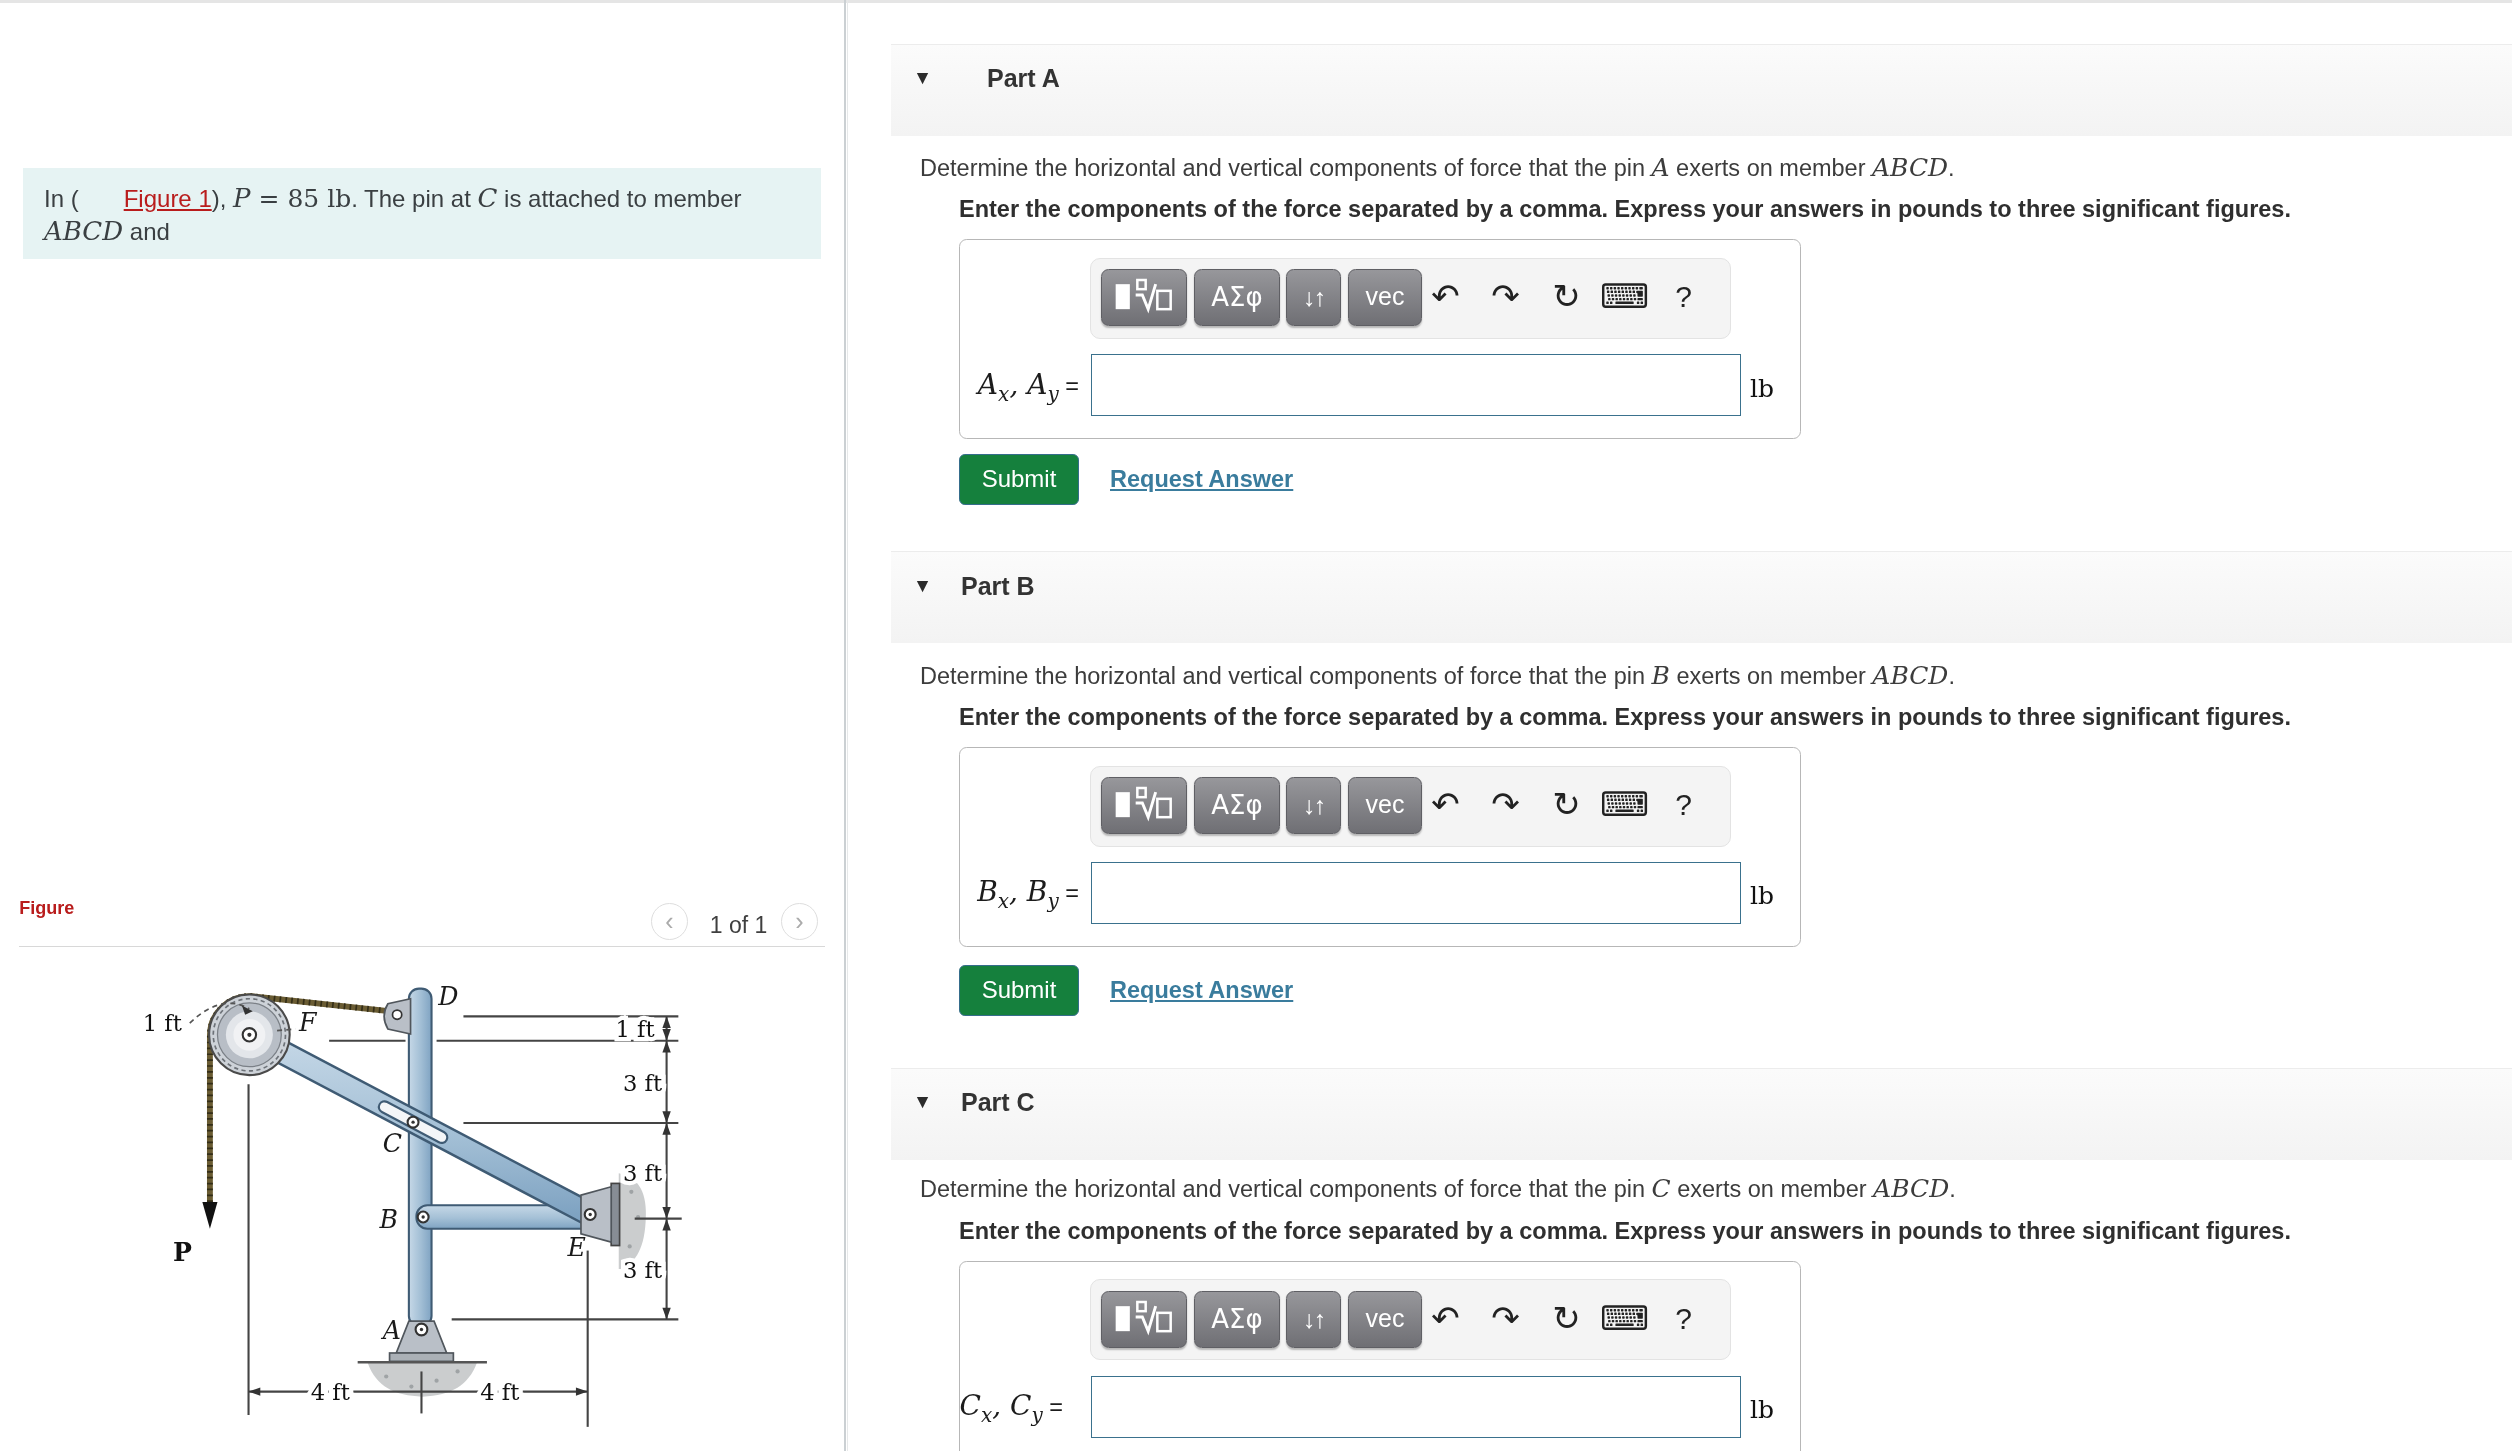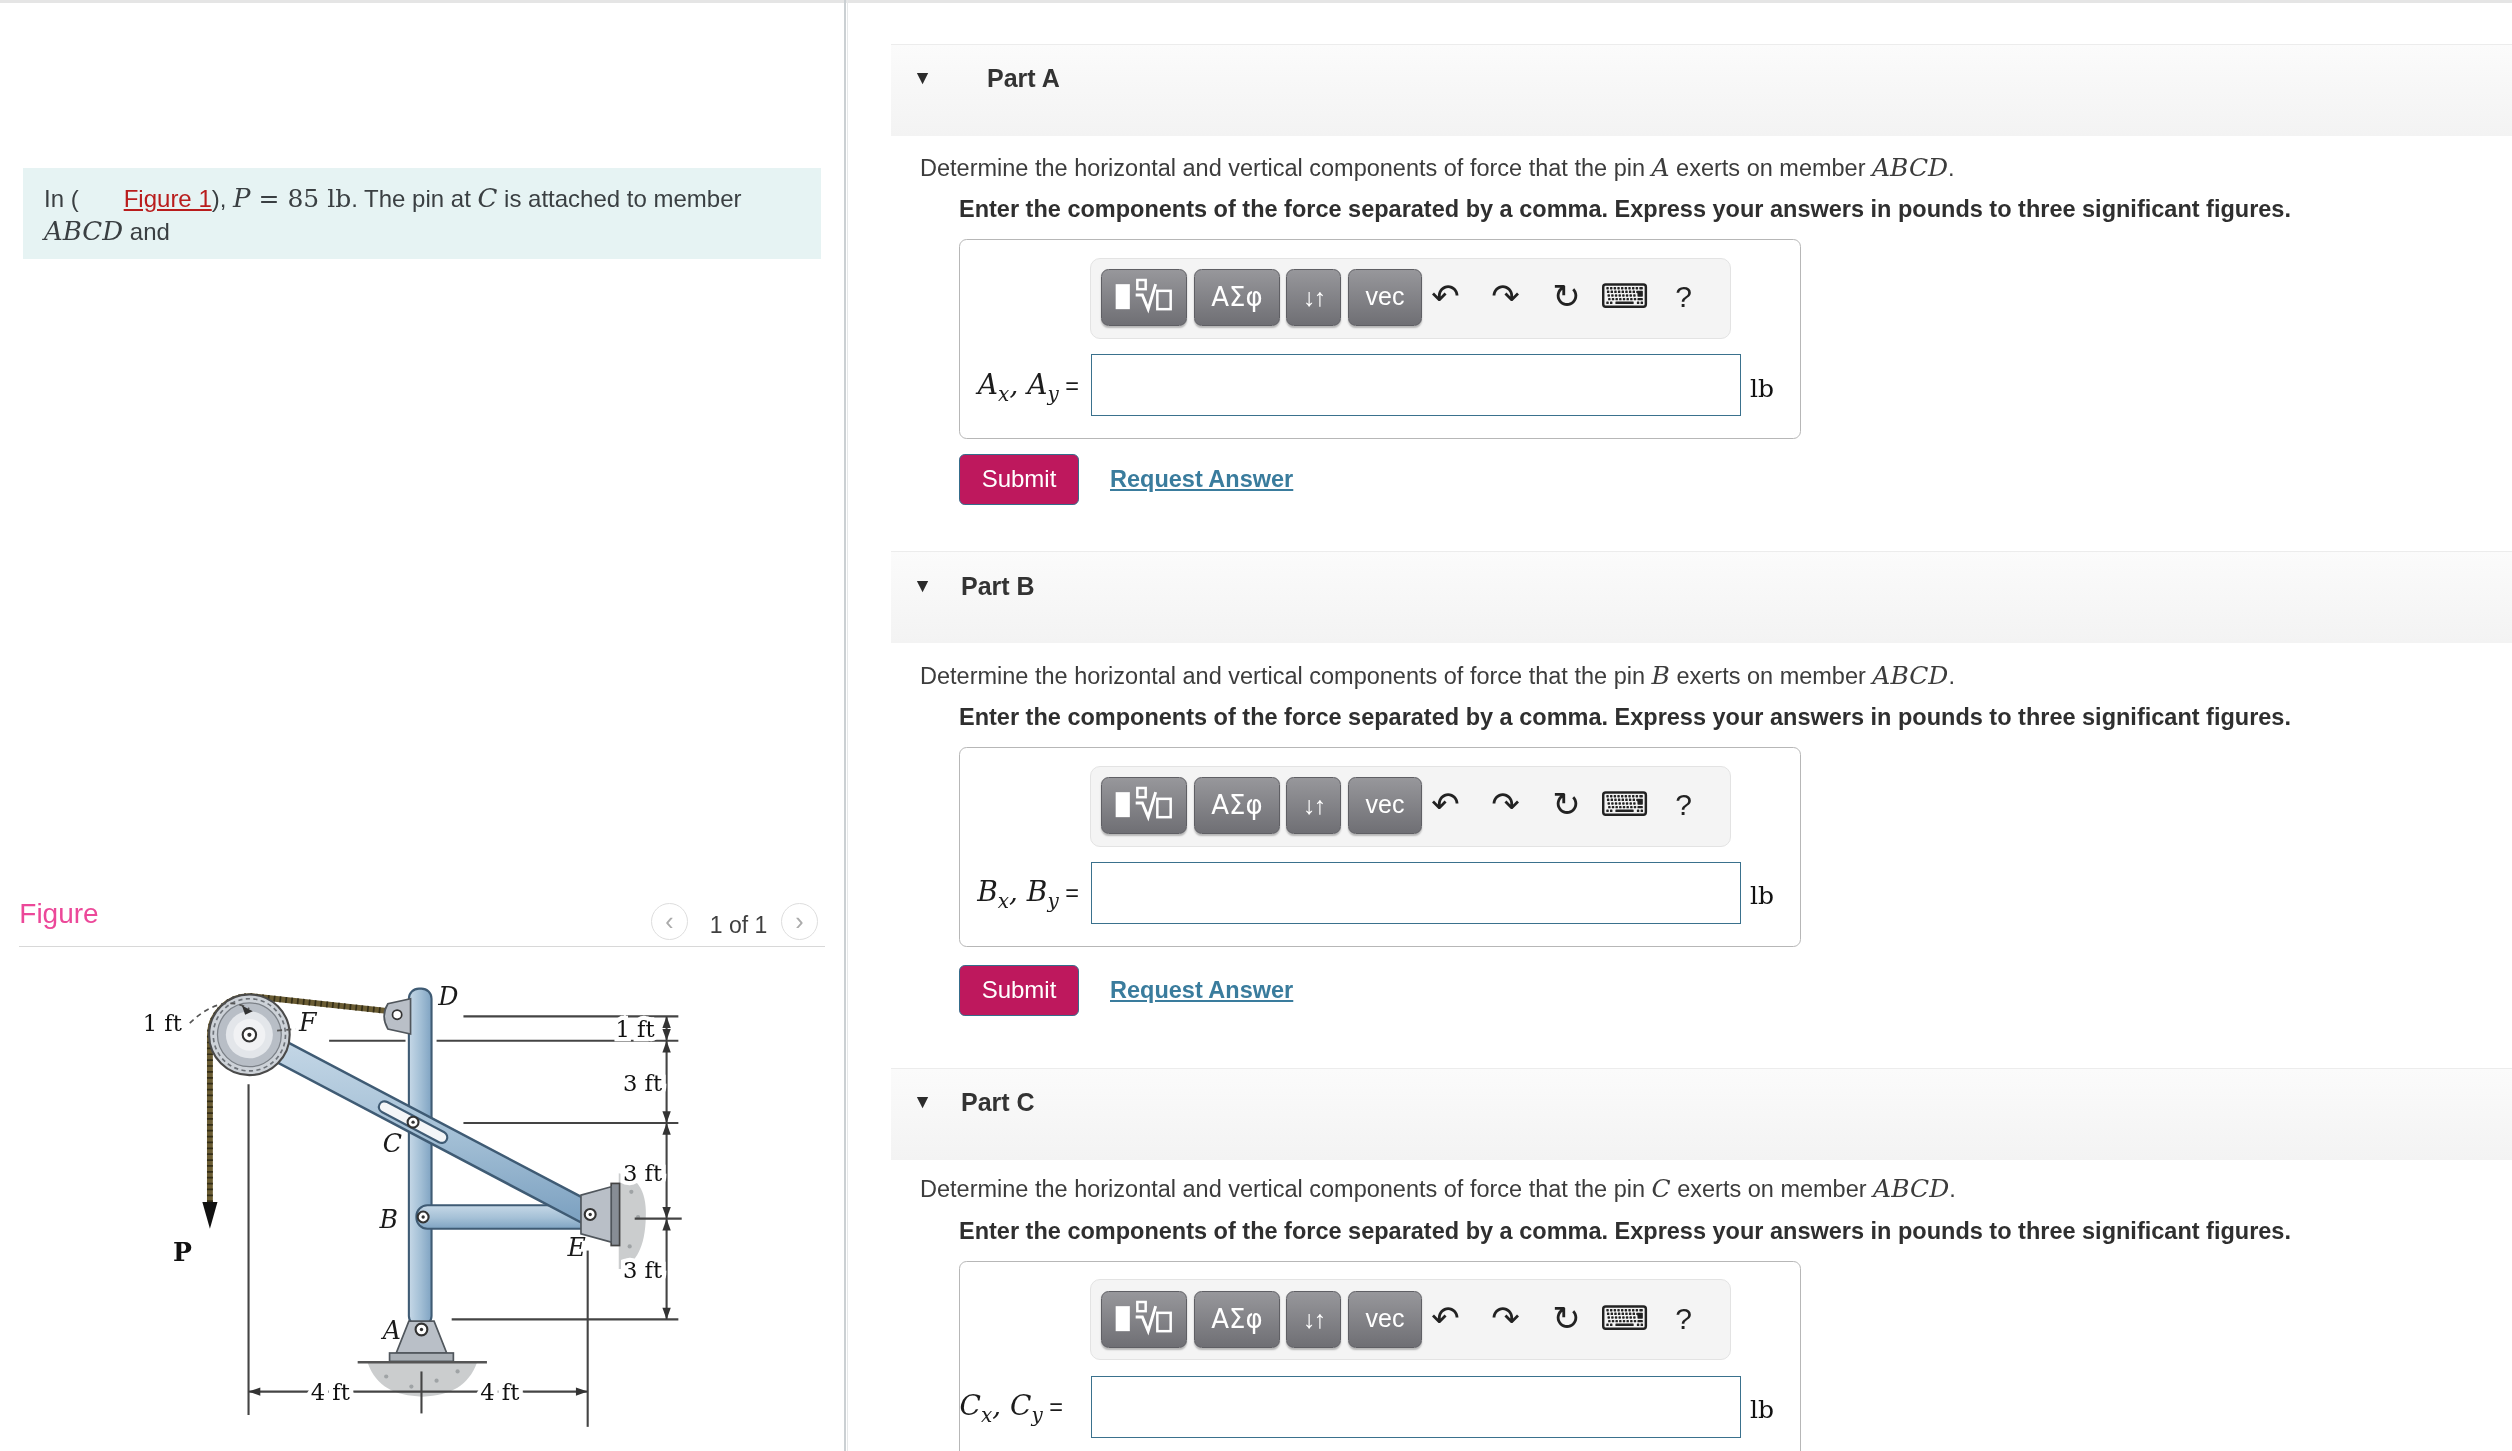--- a/index.html
+++ b/index.html
@@ -14,21 +14,21 @@
   #divider2{left:847px;top:0;width:0.8px;height:1451px;background:#e6e8e9;}
 
   
   #problem-box{left:23px;top:168px;width:798px;height:91px;background:#e6f3f3;
     font-size:24px;color:#3a3f42;line-height:32px;}
   #problem-box .inner{padding:14.3px 0 0 21px;}
   .mvar{font-family:"DejaVu Serif",serif;font-style:italic;font-size:26px;}
   .mser{font-family:"DejaVu Serif",serif;font-size:25px;}
   a.fig-link{color:#b91c1c;text-decoration:underline;cursor:pointer;margin-left:45px;}
 
-  #figure-title{left:19.3px;top:898px;font-size:28px;font-weight:normal;color:#ec4899;}
+  #figure-title{left:19.3px;top:898px;font-size:18px;font-weight:bold;color:#b91c1c;}
   .pager-btn{width:37px;height:37px;border:1.7px solid #dedede;border-radius:50%;background:#fff;
     color:#ababab;font-size:25px;line-height:34px;text-align:center;box-sizing:border-box;cursor:pointer;}
   #pager-prev{left:651px;top:903px;}
   #pager-next{left:781px;top:903px;}
   #pager-label{left:698px;top:912px;width:81px;text-align:center;font-size:23px;color:#3f3f3f;}
   #figure-divider{left:19.3px;top:946px;width:806px;height:0;border-top:1.7px solid #d8d8d8;}
 
   
   .stripe{left:891px;width:1621px;height:91px;background:linear-gradient(#fbfbfb,#f3f3f3);
     border-top:0.8px solid #ececec;}
@@ -48,21 +48,21 @@
   .btn-vec{font-size:25px;line-height:52px;}
   .tb-icon{top:11.8px;width:47px;height:57px;text-align:center;font-size:34px;line-height:55px;color:#222;cursor:pointer;}
   .tb-icon.small{font-size:30px;}
   .math-label{width:118px;text-align:right;font-family:"DejaVu Serif",serif;font-style:italic;
     font-size:28px;color:#1c1c1c;}
   .math-label sub{font-size:20px;}
   .math-label .meq{font-style:normal;font-family:"Liberation Sans",sans-serif;font-size:23.5px;}
   .ans-input{left:1091px;width:624px;height:60px;border:1.7px solid #3a718d;background:#fff;
     font-size:25px;padding:0 11.8px;box-sizing:content-box;outline:none;}
   .unit{left:1750px;font-family:"DejaVu Serif",serif;font-size:25px;color:#111;}
-  .submit-btn{left:959px;width:118px;height:49px;background:#be185d;border:0.8px solid #356d8b;border-radius:5.9px;
+  .submit-btn{left:959px;width:118px;height:49px;background:#15803d;border:0.8px solid #356d8b;border-radius:5.9px;
     color:#fff;font-size:24px;text-align:center;line-height:47px;cursor:pointer;}
   .request-link{left:1110px;font-size:23.5px;font-weight:bold;color:#3a7c9d;text-decoration:underline;cursor:pointer;}
 
   
   text.lbl{font-family:"DejaVu Serif",serif;font-style:italic;font-size:30px;fill:#1a1a1a;}
   text.dim{font-family:"DejaVu Serif",serif;font-size:27px;fill:#111;paint-order:stroke;stroke:#ffffff;stroke-width:10px;}
   text.pl{font-family:"DejaVu Serif",serif;font-weight:bold;font-size:30px;fill:#111;}
 </style>
 </head>
 <body>

